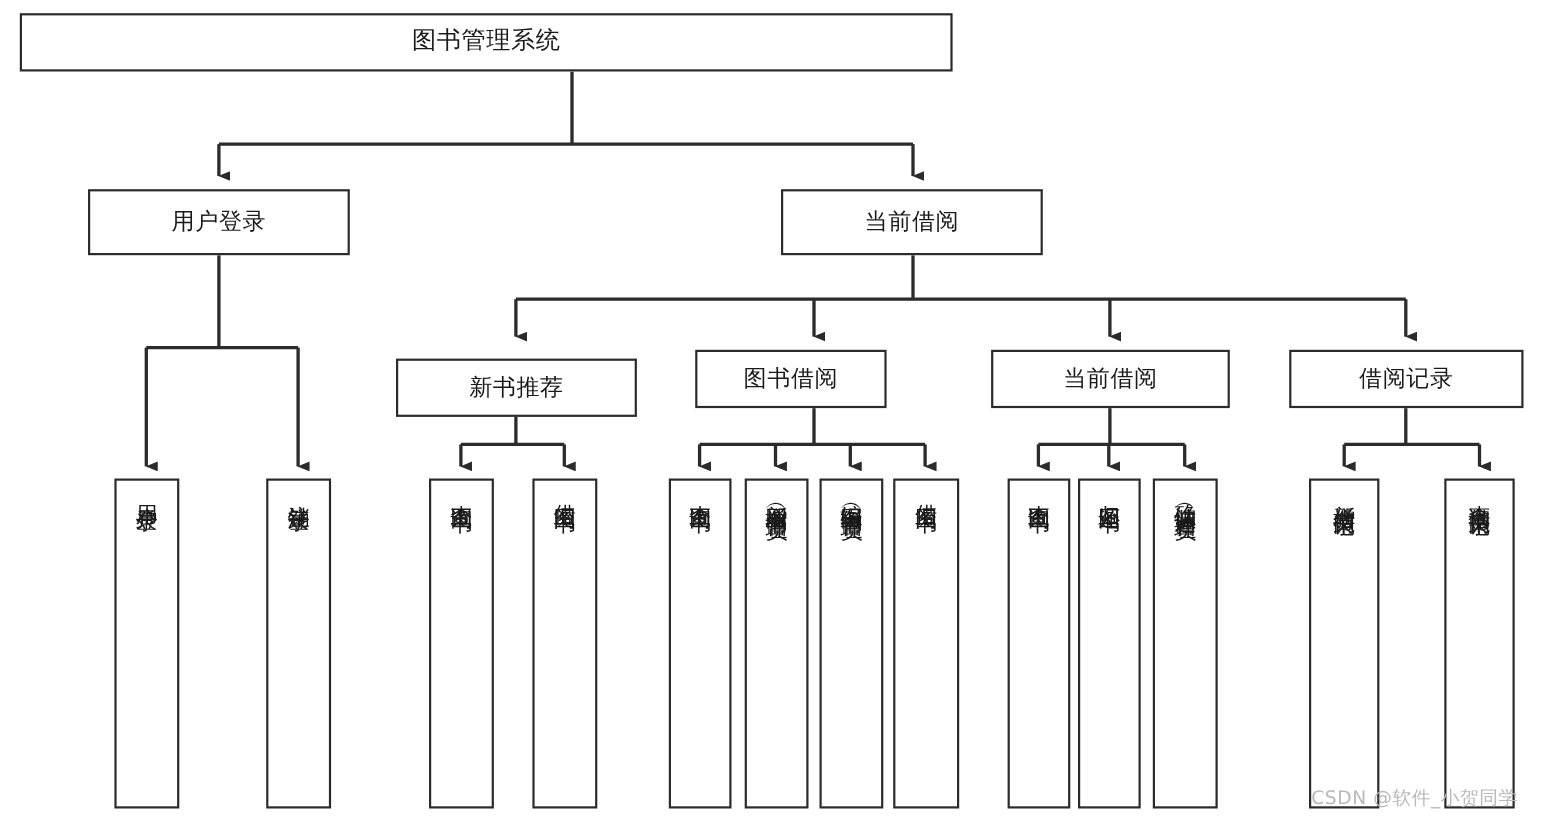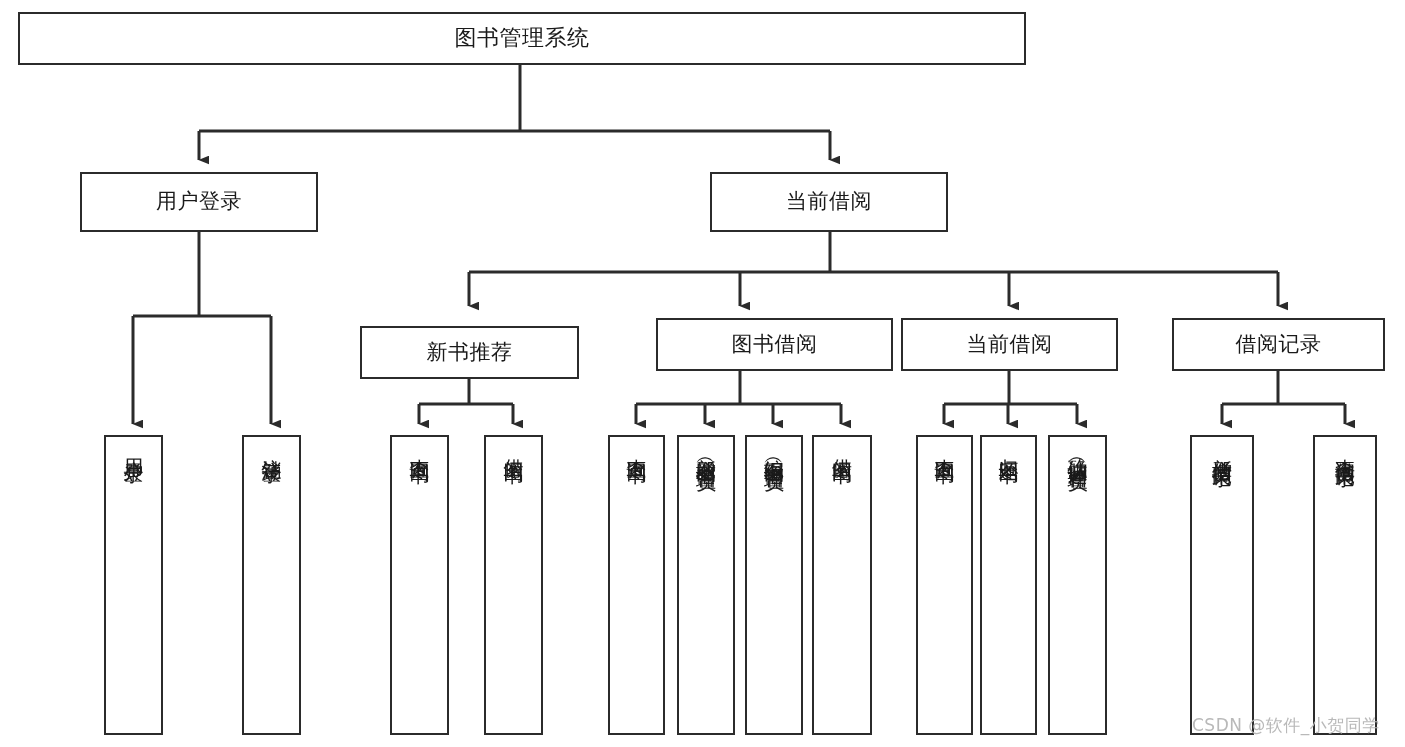--- a/index.html
+++ b/index.html
@@ -121,35 +121,35 @@
       <line x1="1008" y1="404" x2="1008" y2="424" marker-end="url(#arrowhead)"></line>
       <line x1="1077" y1="404" x2="1077" y2="424" marker-end="url(#arrowhead)"></line>
 
       <line x1="1278" y1="371" x2="1278" y2="404"></line>
       <line x1="1222" y1="404" x2="1345" y2="404"></line>
       <line x1="1222" y1="404" x2="1222" y2="424" marker-end="url(#arrowhead)"></line>
       <line x1="1345" y1="404" x2="1345" y2="424" marker-end="url(#arrowhead)"></line>
     </g>
   </svg>
 
-  <div class="node-box root" style="left:18px; top:12px; width:1008px; height:53px;">
+  <div class="node-box root" style="left:18px; top:12px; width:848px; height:53px;">
     <span class="node-label">图书管理系统</span>
   </div>
 
   <div class="node-box level1" style="left:80px; top:172px; width:238px; height:60px;">
     <span class="node-label">用户登录</span>
   </div>
   <div class="node-box level1" style="left:710px; top:172px; width:238px; height:60px;">
     <span class="node-label">当前借阅</span>
   </div>
 
   <div class="node-box level2" style="left:360px; top:326px; width:219px; height:53px;">
     <span class="node-label">新书推荐</span>
   </div>
-  <div class="node-box level2" style="left:632px; top:318px; width:237px; height:53px;margin-left:24px;">
+  <div class="node-box level2" style="left:632px; top:318px; width:174px; height:53px;">
     <span class="node-label">图书借阅</span>
   </div>
   <div class="node-box level2" style="left:1172px; top:318px; width:213px; height:53px;">
     <span class="node-label">借阅记录</span>
   </div>
   <div class="node-box level2" style="left:901px; top:318px; width:217px; height:53px;">
     <span class="node-label">当前借阅</span>
   </div>
 
   <div class="node-box leaf" style="left:104px; top:435px; width:59px; height:300px;">

